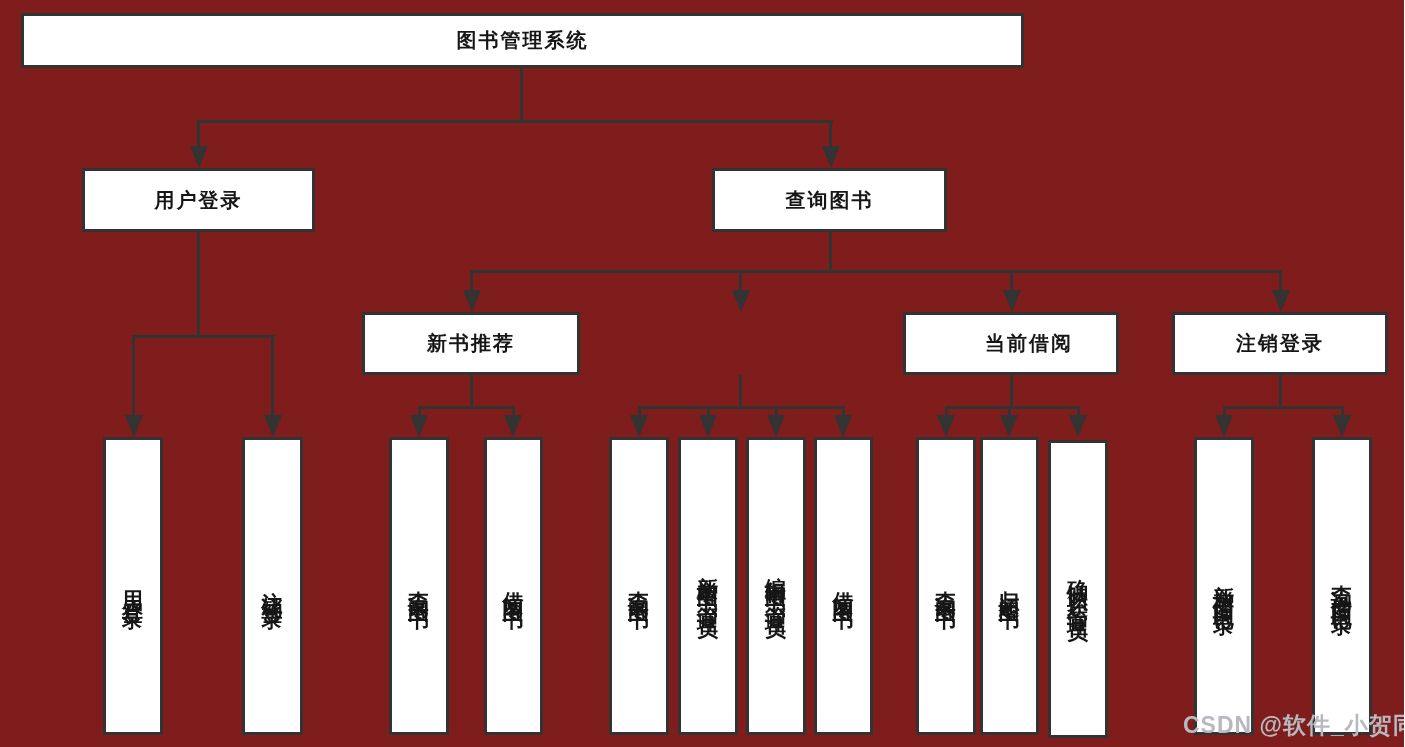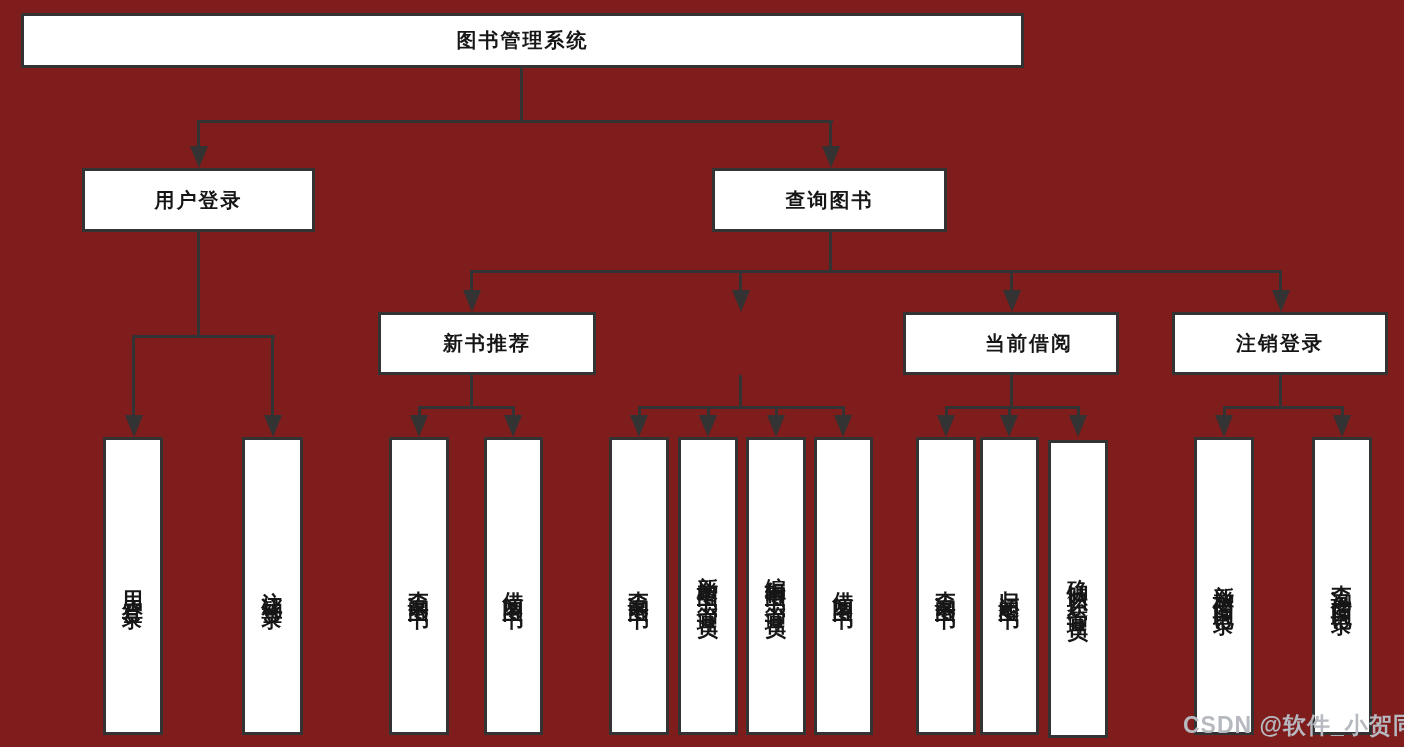--- a/index.html
+++ b/index.html
@@ -86,21 +86,21 @@
   <div class="line" style="left:470px; top:270px; width:812px; height:3px;"></div>
   <div class="line" style="left:470px; top:270px; width:3px; height:20px;"></div>
   <div class="arrow" style="left:463px; top:290px;"></div>
   <div class="line" style="left:739px; top:270px; width:3px; height:20px;"></div>
   <div class="arrow" style="left:732px; top:290px;"></div>
   <div class="line" style="left:1010px; top:270px; width:3px; height:20px;"></div>
   <div class="arrow" style="left:1003px; top:290px;"></div>
   <div class="line" style="left:1279px; top:270px; width:3px; height:20px;"></div>
   <div class="arrow" style="left:1272px; top:290px;"></div>
 
-  <div class="box hlabel" style="left:362px; top:312px; width:218px; height:63px;margin-left:16px;">新书推荐</div>
+  <div class="box hlabel" style="left:362px; top:312px; width:218px; height:63px;">新书推荐</div>
   <div class="box hlabel" style="left:903px; top:312px; width:216px; height:63px;padding-left:36px;">当前借阅</div>
   <div class="box hlabel" style="left:1172px; top:312px; width:216px; height:63px;">注销登录</div>
 
   <div class="line" style="left:470px; top:375px; width:3px; height:31px;"></div>
   <div class="line" style="left:418px; top:406px; width:97px; height:3px;"></div>
   <div class="line" style="left:418px; top:406px; width:3px; height:9px;"></div>
   <div class="arrow" style="left:410px; top:415px;"></div>
   <div class="line" style="left:512px; top:406px; width:3px; height:9px;"></div>
   <div class="arrow" style="left:504px; top:415px;"></div>
 

